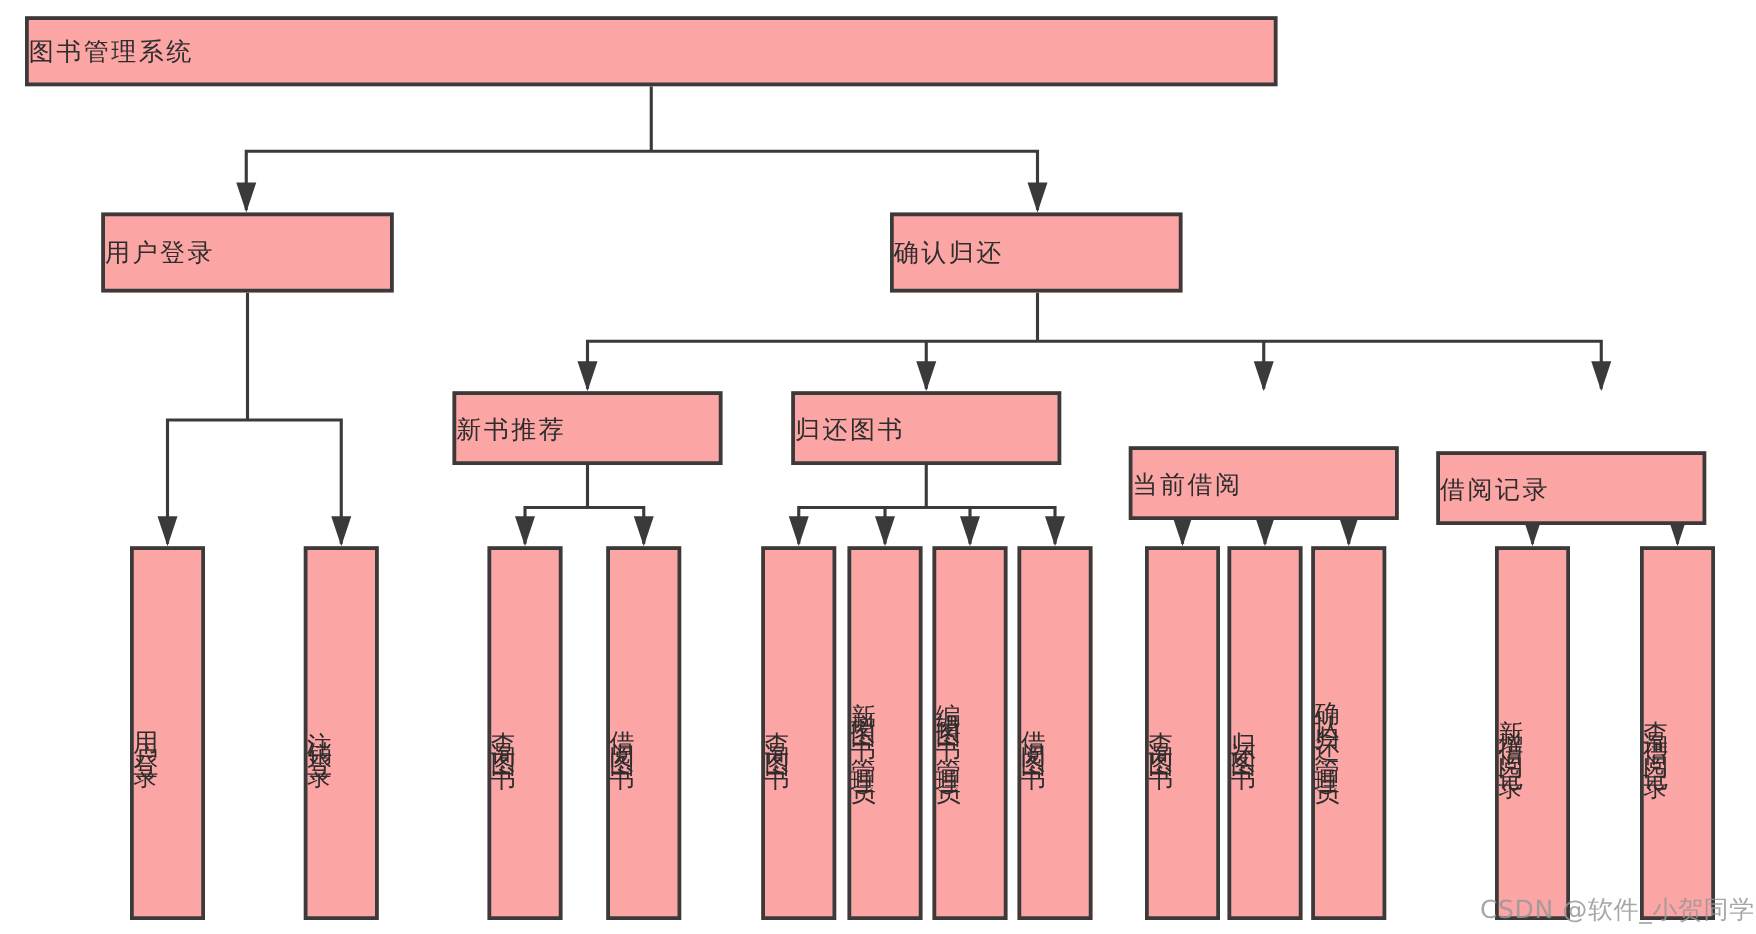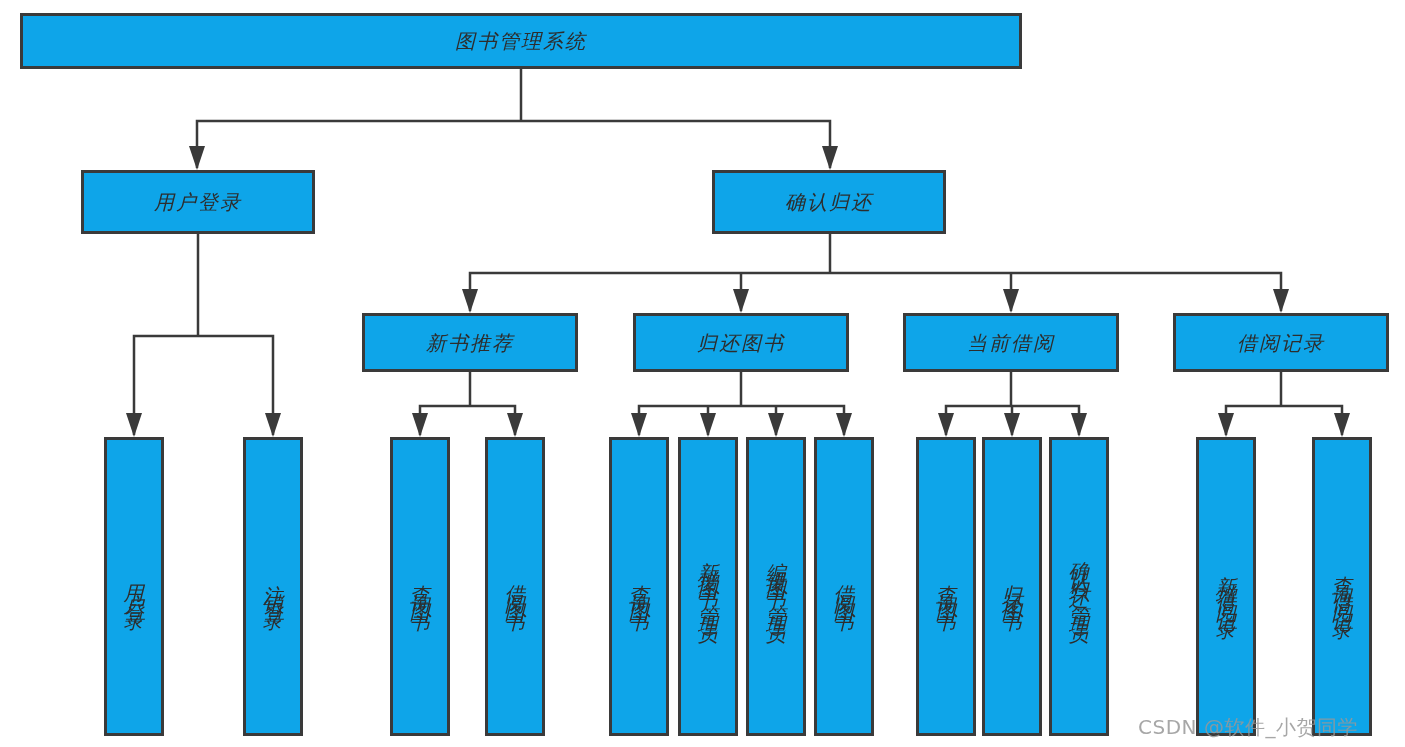--- a/index.html
+++ b/index.html
@@ -27,25 +27,24 @@
     fill: none;
   }
   .connectors polygon {
     fill: var(--line);
     stroke: none;
   }
   .node {
     position: absolute;
     box-sizing: border-box;
     border: 3px solid var(--line);
-    background: #0ea5e9;
+    background: #fca5a5;
     display: flex;
     align-items: center;
-    justify-content: center;
-    font-style: italic;
+    justify-content: flex-start;
   }
   .node .lbl {
     font-size: 20px;
     line-height: 1;
     letter-spacing: 2px;
     white-space: nowrap;
   }
   .leaf .lbl-v {
     writing-mode: vertical-rl;
     text-orientation: mixed;
@@ -53,39 +52,39 @@
     line-height: 1;
     letter-spacing: 9px;
     white-space: nowrap;
   }
   .root-node    { left: 20px;  top: 13px;  width: 1002px; height: 56px; }
   .branch-left  { left: 81px;  top: 170px; width: 234px;  height: 64px; }
   .branch-right { left: 712px; top: 170px; width: 234px;  height: 64px; }
   .section { top: 313px; height: 59px; width: 216px; }
   .sec-0 { left: 362px; }
   .sec-1 { left: 633px; }
-  .sec-2 { left: 903px; }
-  .sec-3 { left: 1173px; }
+  .sec-2 { left: 903px; margin-top: 44px; }
+  .sec-3 { left: 1149px; margin-top: 48px; }
   .leaf { top: 437px; height: 299px; width: 60px; }
   .leaf-0  { left: 104px; }
   .leaf-1  { left: 243px; }
   .leaf-2  { left: 390px; }
   .leaf-3  { left: 485px; }
   .leaf-4  { left: 609px; }
   .leaf-5  { left: 678px; }
   .leaf-6  { left: 746px; }
   .leaf-7  { left: 814px; }
   .leaf-8  { left: 916px; }
   .leaf-9  { left: 982px; }
   .leaf-10 { left: 1049px; }
   .leaf-11 { left: 1196px; }
   .leaf-12 { left: 1312px; }
   .watermark {
     position: absolute;
-    left: 1138px;
+    left: 1184px;
     top: 714px;
     font-size: 20px;
     letter-spacing: 0.5px;
     color: rgba(152, 152, 152, 0.85);
     white-space: nowrap;
     z-index: 5;
   }
 </style>
 </head>
 <body>

